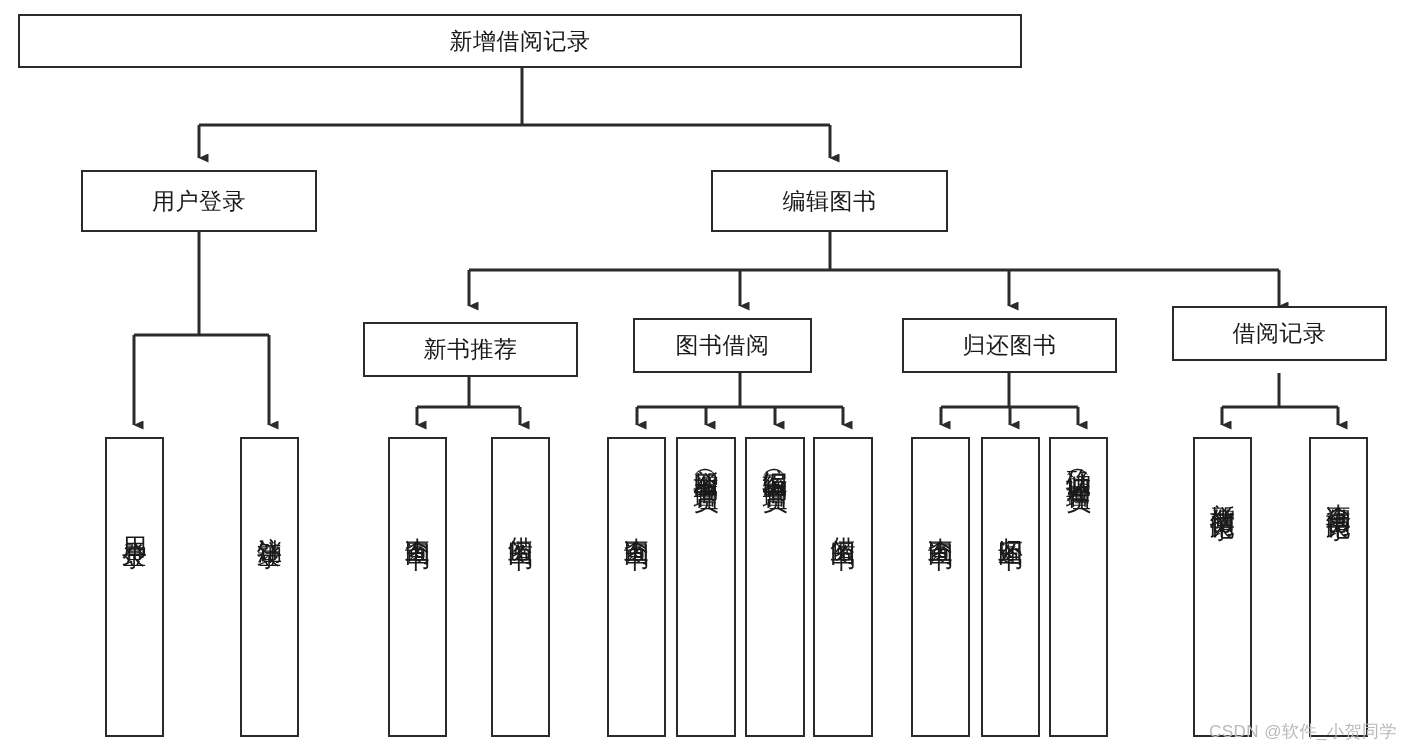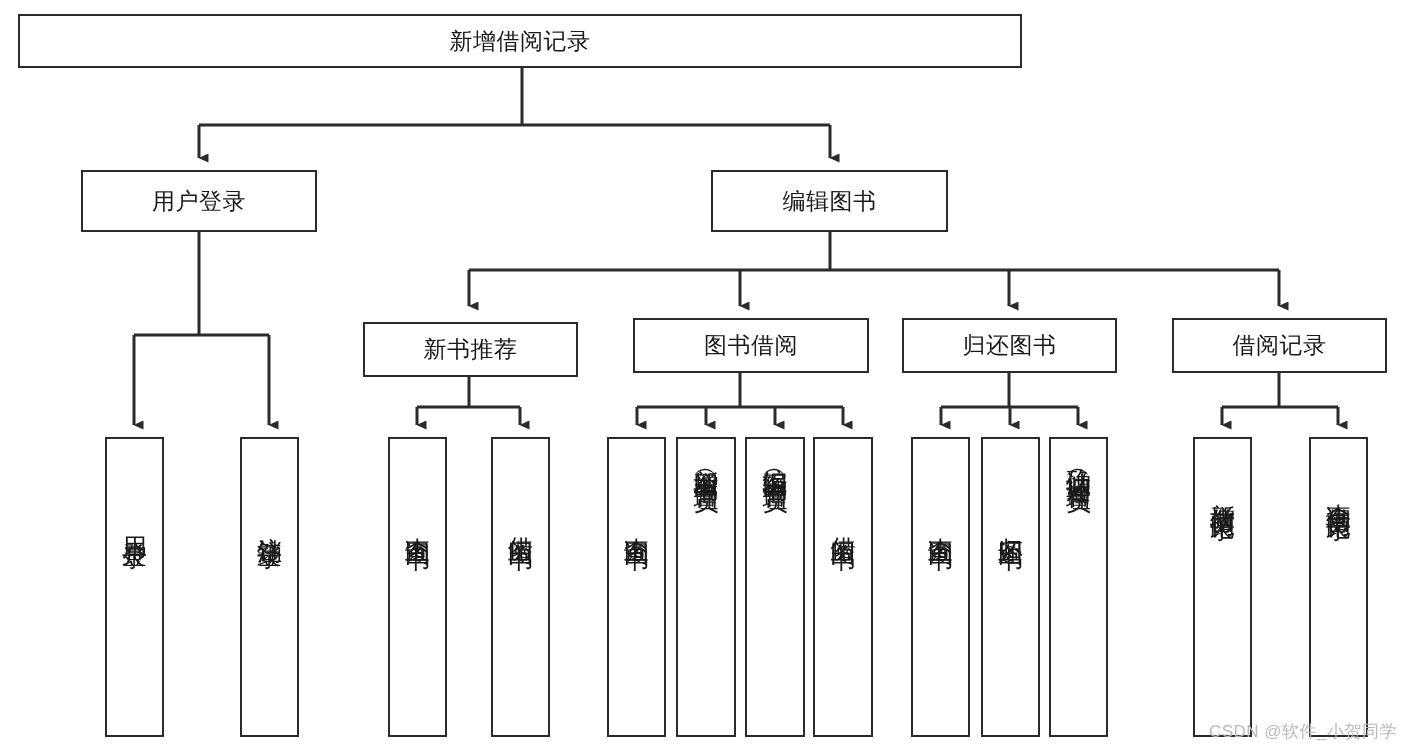--- a/index.html
+++ b/index.html
@@ -146,27 +146,27 @@
   <div class="node-box horizontal" style="left:81px; top:170px; width:236px; height:62px;">
     <span class="node-label">用户登录</span>
   </div>
   <div class="node-box horizontal" style="left:711px; top:170px; width:237px; height:62px;">
     <span class="node-label">编辑图书</span>
   </div>
 
   <div class="node-box horizontal" style="left:363px; top:322px; width:215px; height:55px;">
     <span class="node-label">新书推荐</span>
   </div>
-  <div class="node-box horizontal" style="left:633px; top:318px; width:236px; height:55px;">
+  <div class="node-box horizontal" style="left:633px; top:318px; width:179px; height:55px;">
     <span class="node-label">图书借阅</span>
   </div>
   <div class="node-box horizontal" style="left:902px; top:318px; width:215px; height:55px;">
     <span class="node-label">归还图书</span>
   </div>
-  <div class="node-box horizontal" style="left:1172px; top:318px; width:215px; height:55px;">
+  <div class="node-box horizontal" style="left:1172px; top:306px; width:215px; height:55px;">
     <span class="node-label">借阅记录</span>
   </div>
 
   <div class="node-box vertical mid" style="left:105px; top:437px; width:59px; height:300px;">
     <span class="node-label">用户登录</span>
   </div>
   <div class="node-box vertical mid" style="left:240px; top:437px; width:59px; height:300px;">
     <span class="node-label">注销登录</span>
   </div>
 

